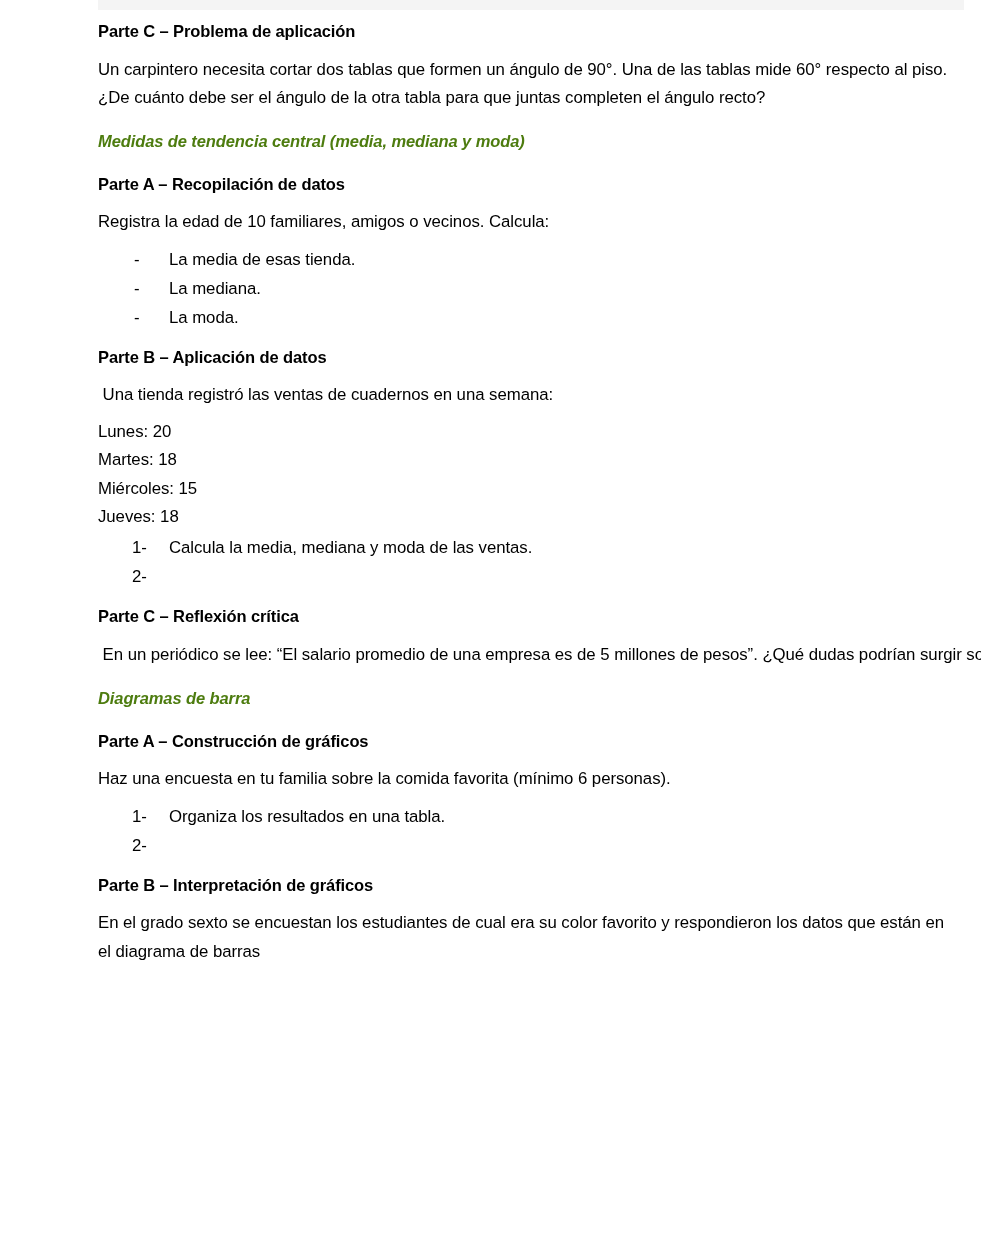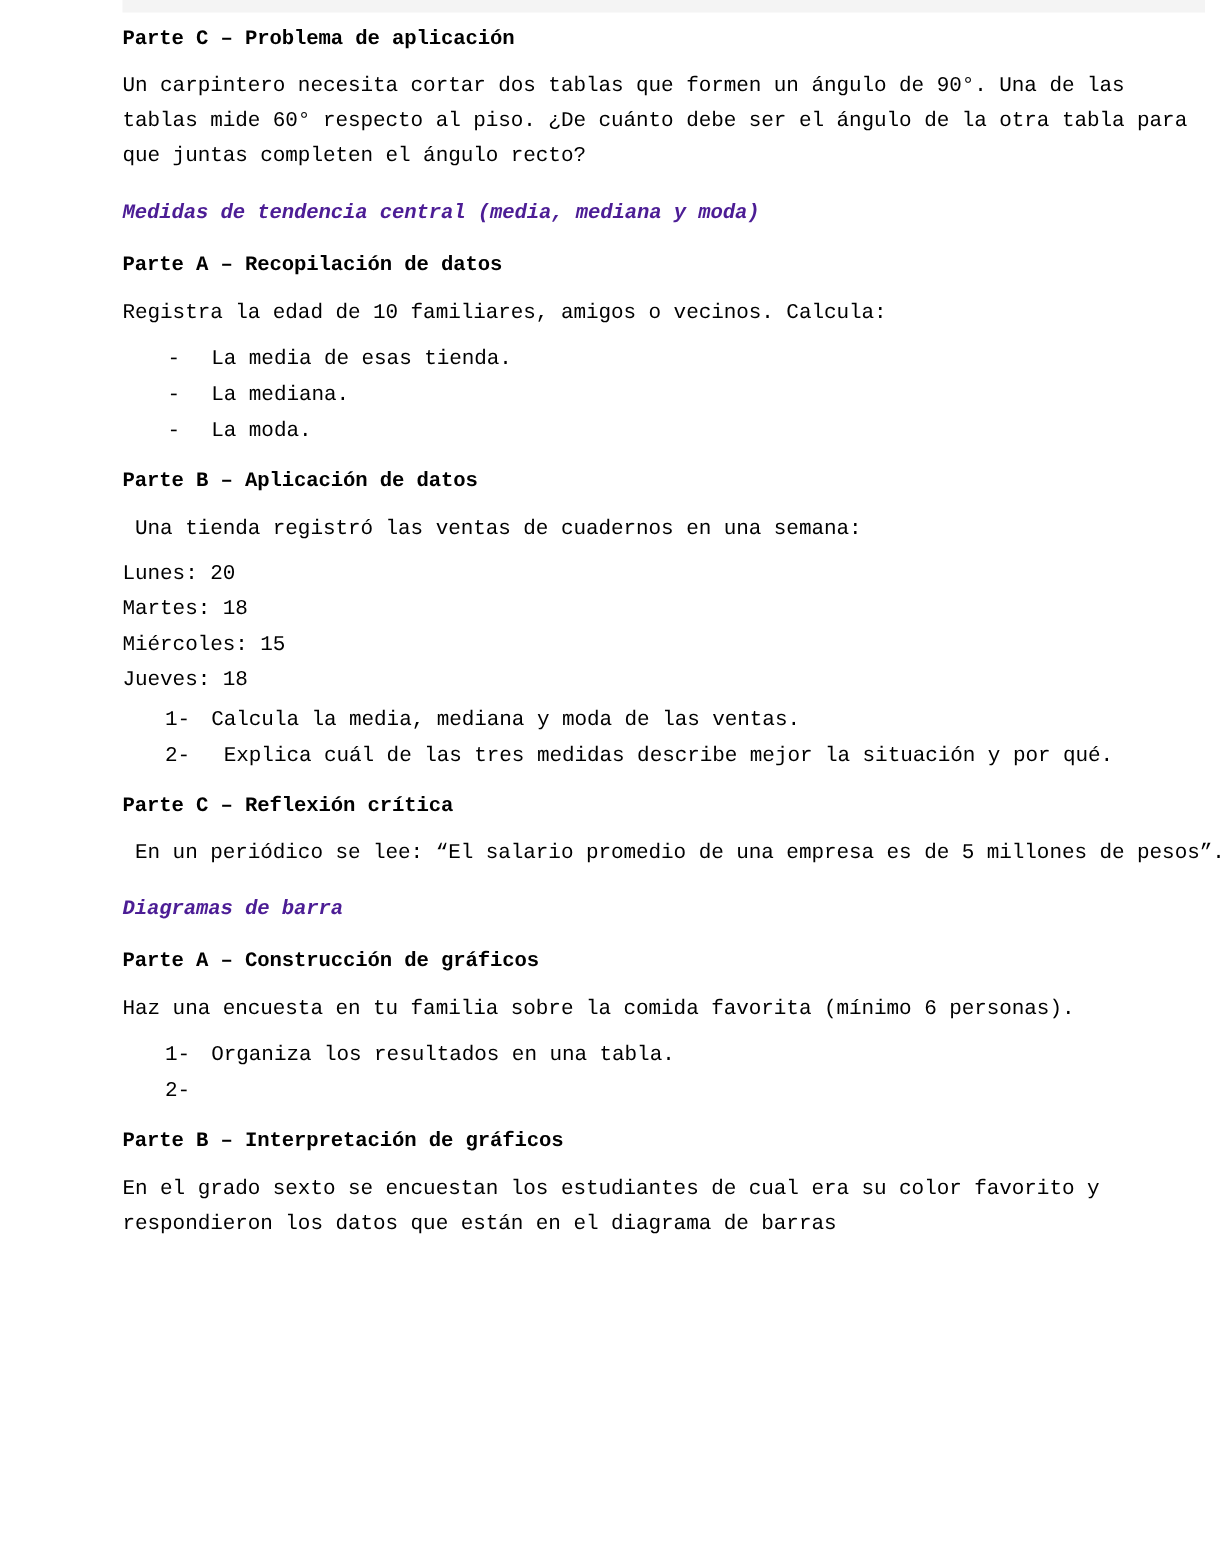--- a/index.html
+++ b/index.html
@@ -14,21 +14,20 @@
     color: #000000;
     overflow: hidden;
     position: relative;
   }
   .page {
     position: relative;
     width: 981px;
     height: 1028px;
     background: #ffffff;
     box-sizing: border-box;
-    font-family: Liberation Mono, monospace;
   }
   .top-band {
     position: absolute;
     left: 98px;
     top: 0;
     width: 866px;
     height: 10px;
     background: #f4f4f4;
   }
   .content {
@@ -43,21 +42,21 @@
     line-height: 1.25;
     margin: 0;
     padding: 11px 0 11px 0;
     letter-spacing: -0.1px;
   }
   .heading-red {
     font-weight: bold;
     font-style: italic;
     font-size: 16.5px;
     line-height: 1.25;
-    color: #4c1d95;
+    color: #4d7c0f;
     margin: 0;
     padding: 13px 0 11px 0;
     letter-spacing: -0.1px;
   }
   .para {
     font-size: 16.8px;
     line-height: 28.3px;
     margin: 0;
     padding: 3px 0 6px 0;
     letter-spacing: -0.05px;
@@ -149,21 +148,20 @@
       <div class="day-line">Jueves: 18</div>
     </div>
 
     <ol class="list">
       <li class="list-item">
         <span class="marker-num">1-</span>
         <span class="item-text">Calcula la media, mediana y moda de las ventas.</span>
       </li>
       <li class="list-item">
         <span class="marker-num">2-</span>
-        <span class="item-text"> Explica cuál de las tres medidas describe mejor la situación y por qué.</span>
       </li>
     </ol>
 
     <h3 class="heading-bold">Parte C – Reflexión crítica</h3>
 
     <p class="para lead-space"> En un periódico se lee: “El salario promedio de una empresa es de 5 millones de pesos”. ¿Qué dudas podrían surgir sobre esa información? Explica por qué la media a veces no refleja la realidad.</p>
 
     <h2 class="heading-red">Diagramas de barra</h2>
 
     <h3 class="heading-bold">Parte A – Construcción de gráficos</h3>

